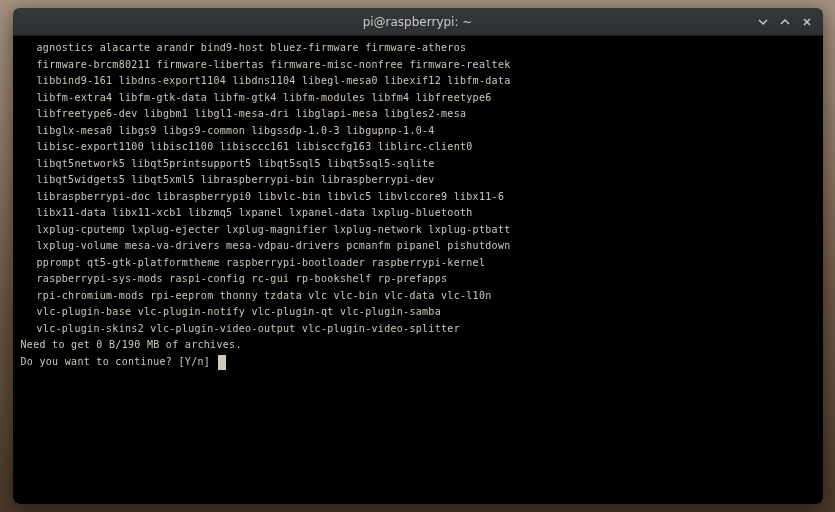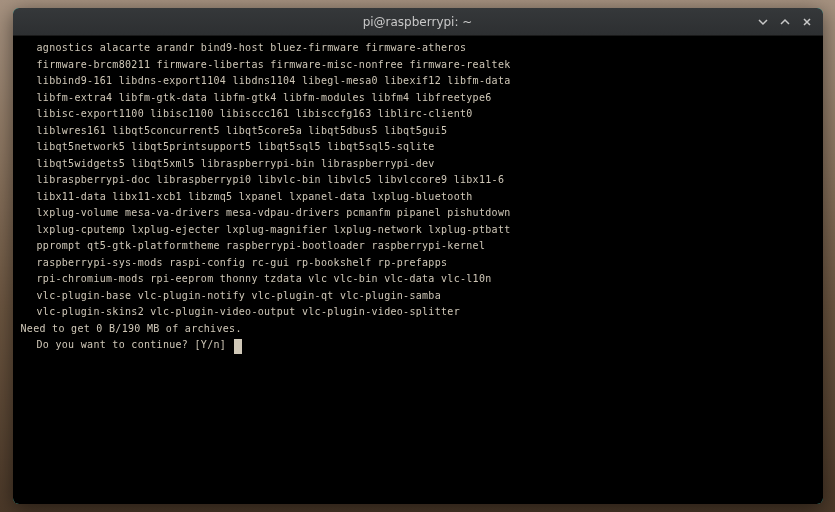--- a/index.html
+++ b/index.html
@@ -86,21 +86,20 @@
       display: inline-block;
       width: 8px;
       height: 15px;
       background: #d0c8b8;
       vertical-align: text-bottom;
       margin-left: 2px;
     }
     .prompt-line {
       display: flex;
       align-items: flex-end;
-      margin-left: 16px;
     }
   </style>
 </head>
 <body>
 
 <div class="window">
   <div class="titlebar">
     <span class="titlebar-text">pi@raspberrypi: ~</span>
     <div class="titlebar-controls">
       <div class="titlebar-btn">
@@ -119,28 +118,29 @@
         </svg>
       </div>
     </div>
   </div>
   <div class="terminal-body">
     <div id="pkg-container">
         <div class="pkg-line indent">agnostics alacarte arandr bind9-host bluez-firmware firmware-atheros</div>
         <div class="pkg-line indent">firmware-brcm80211 firmware-libertas firmware-misc-nonfree firmware-realtek</div>
         <div class="pkg-line indent">libbind9-161 libdns-export1104 libdns1104 libegl-mesa0 libexif12 libfm-data</div>
         <div class="pkg-line indent">libfm-extra4 libfm-gtk-data libfm-gtk4 libfm-modules libfm4 libfreetype6</div>
+        <div class="pkg-line indent">libfreetype6-dev libgbm1 libgl1-mesa-dri libglapi-mesa libgles2-mesa</div>
+        <div class="pkg-line indent">libglx-mesa0 libgs9 libgs9-common libgssdp-1.0-3 libgupnp-1.0-4</div>
         <div class="pkg-line indent">libisc-export1100 libisc1100 libisccc161 libisccfg163 liblirc-client0</div>
-        <div class="pkg-line indent">liblwres161 libqt5concurrent5 libqt5core5a libqt5dbus5 libqt5gui5</div>
         <div class="pkg-line indent">libqt5network5 libqt5printsupport5 libqt5sql5 libqt5sql5-sqlite</div>
         <div class="pkg-line indent">libqt5widgets5 libqt5xml5 libraspberrypi-bin libraspberrypi-dev</div>
         <div class="pkg-line indent">libraspberrypi-doc libraspberrypi0 libvlc-bin libvlc5 libvlccore9 libx11-6</div>
         <div class="pkg-line indent">libx11-data libx11-xcb1 libzmq5 lxpanel lxpanel-data lxplug-bluetooth</div>
+        <div class="pkg-line indent">lxplug-cputemp lxplug-ejecter lxplug-magnifier lxplug-network lxplug-ptbatt</div>
         <div class="pkg-line indent">lxplug-volume mesa-va-drivers mesa-vdpau-drivers pcmanfm pipanel pishutdown</div>
-        <div class="pkg-line indent">lxplug-cputemp lxplug-ejecter lxplug-magnifier lxplug-network lxplug-ptbatt</div>
         <div class="pkg-line indent">pprompt qt5-gtk-platformtheme raspberrypi-bootloader raspberrypi-kernel</div>
         <div class="pkg-line indent">raspberrypi-sys-mods raspi-config rc-gui rp-bookshelf rp-prefapps</div>
         <div class="pkg-line indent">rpi-chromium-mods rpi-eeprom thonny tzdata vlc vlc-bin vlc-data vlc-l10n</div>
         <div class="pkg-line indent">vlc-plugin-base vlc-plugin-notify vlc-plugin-qt vlc-plugin-samba</div>
         <div class="pkg-line indent">vlc-plugin-skins2 vlc-plugin-video-output vlc-plugin-video-splitter</div>
       </div>
     <div class="status-line">Need to get 0 B/190 MB of archives.</div>
     <div class="prompt-line">
       <span class="status-line">Do you want to continue? [Y/n] </span>
       <span class="cursor"></span>

